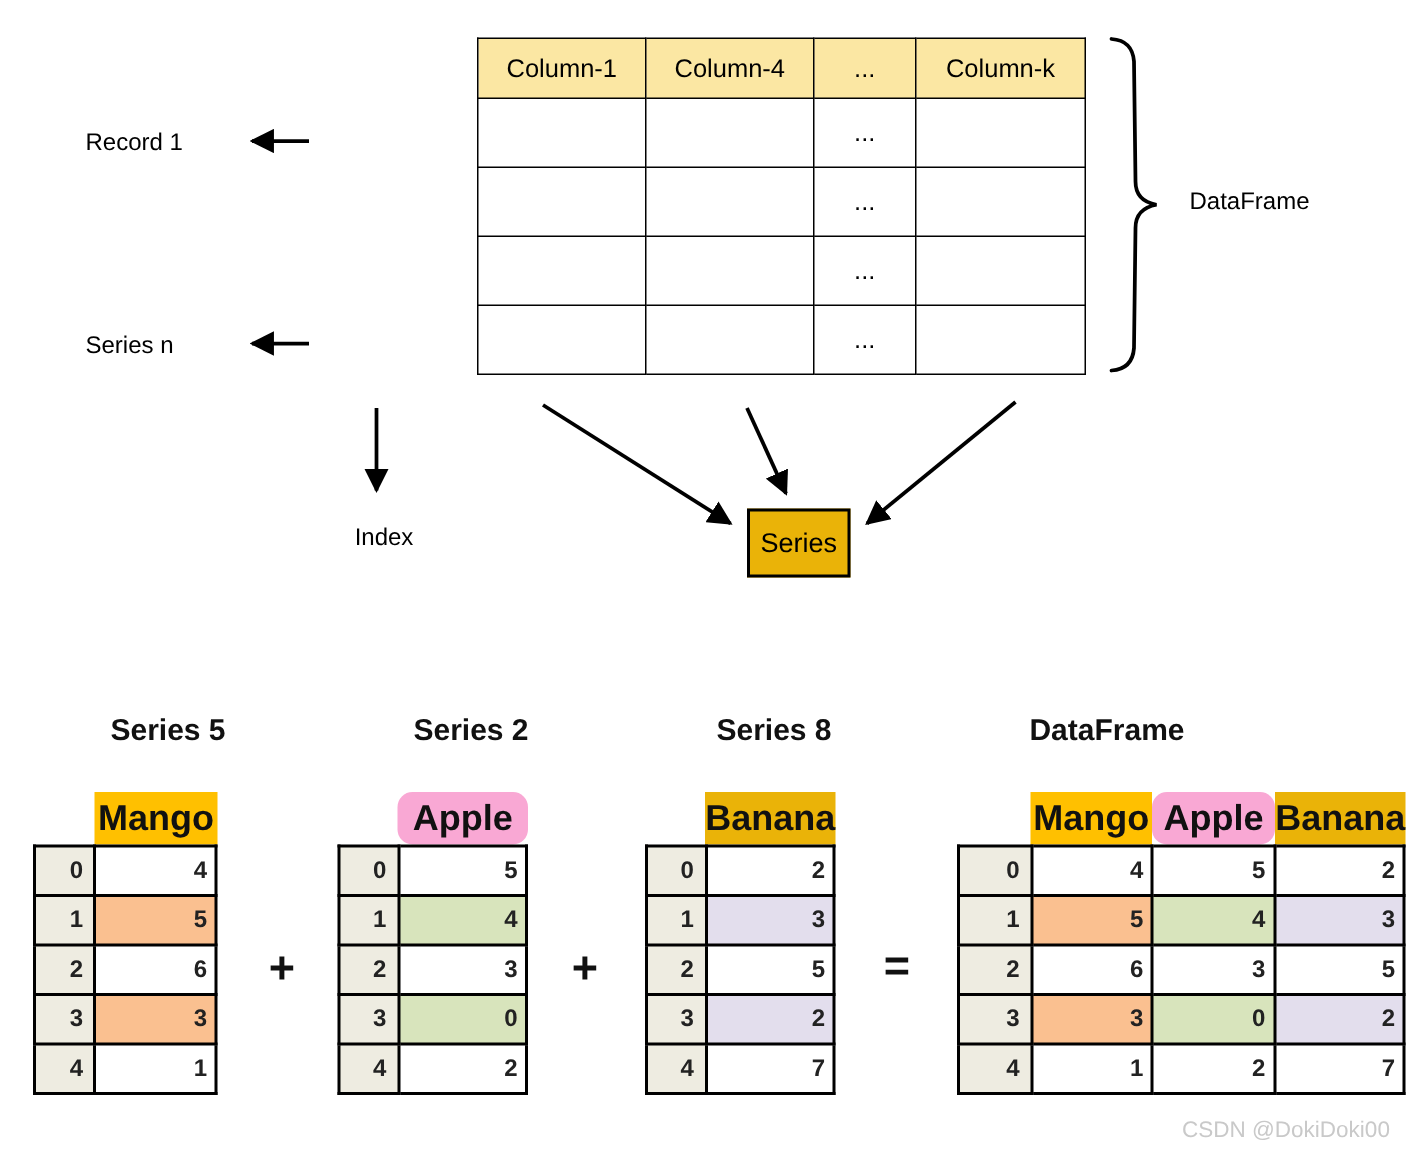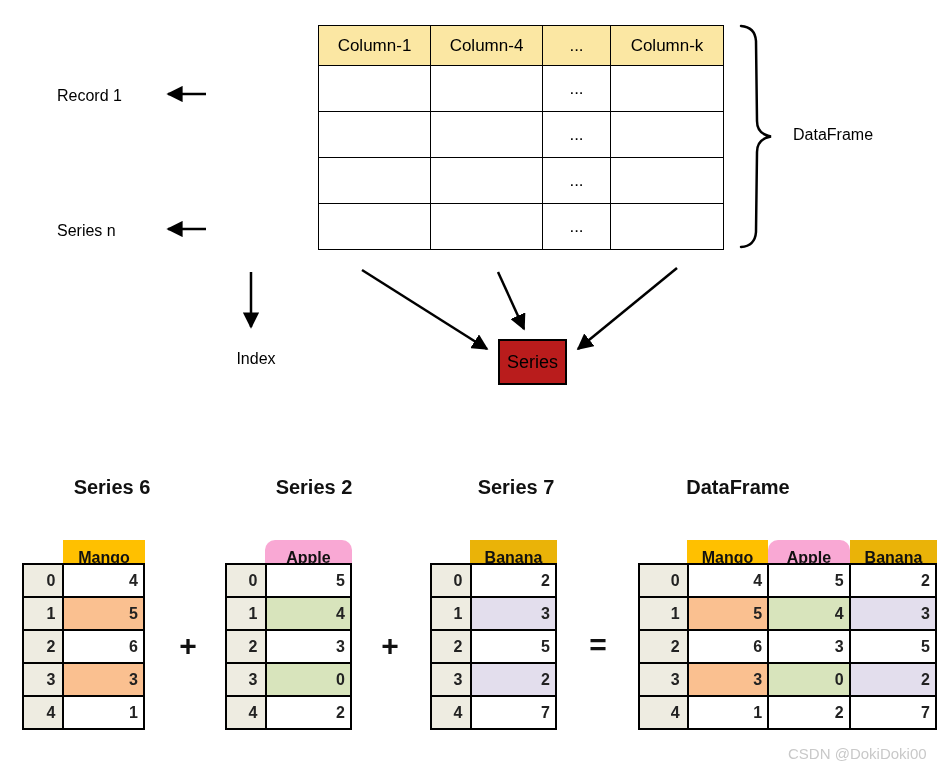--- a/index.html
+++ b/index.html
@@ -21,28 +21,28 @@
     text-align:center;font-size:18px;}
   table.idxTable tr.hd td{height:39px;}
 
   
   table.topTable{position:absolute;left:318px;top:25px;border-collapse:collapse;table-layout:fixed;}
   table.topTable th,table.topTable td{border:1px solid #000;padding:0;text-align:center;font-weight:400;}
   table.topTable th{background:#FBE7A3;height:39px;font-size:17px;}
   table.topTable td{background:#fff;height:45px;font-size:17px;}
 
   
-  .seriesBox{left:498px;top:339px;width:65px;height:42px;border:2px solid #000;background:#b91c1c;
+  .seriesBox{left:498px;top:339px;width:65px;height:42px;border:2px solid #000;background:#eab308;
     display:flex;align-items:center;justify-content:center;font-size:18px;}
 
   
   .xlTitle{font-weight:700;font-size:20px;text-align:center;color:#111;}
   .xlwrap{position:absolute;}
   .xlhead{position:absolute;top:0;height:35px;display:flex;align-items:center;justify-content:center;
-    font-weight:700;font-size:16px;color:#111;margin-top:12px;}
+    font-weight:700;font-size:24px;color:#111;}
   table.xlt{position:absolute;top:35px;left:0;border-collapse:collapse;table-layout:fixed;}
   table.xlt td{border:2px solid #000;padding:0 5px 0 0;height:31px;text-align:right;
     font-weight:700;font-size:16px;color:#222;background:#fff;}
   table.xlt td.ix{background:#EEECE1;padding-right:7px;}
   td.hl-o{background:#FAC090 !important;}
   td.hl-g{background:#D8E4BC !important;}
   td.hl-p{background:#E3DEED !important;}
   .hd-mango{background:#FFC000;}
   .hd-apple{background:#f9a8d4;border-radius:10px;}
   .hd-banana{background:#eab308;}
@@ -115,23 +115,23 @@
       <td>...</td>
       <td></td>
     </tr>
   </tbody>
     </table>
 
   <div class="abs seriesBox">
     <span>Series</span>
   </div>
 
-  <div class="abs xlTitle" style="left:62px;top:476px;width:100px;">Series 6</div>
+  <div class="abs xlTitle" style="left:62px;top:476px;width:100px;">Series 5</div>
   <div class="abs xlTitle" style="left:264px;top:476px;width:100px;">Series 2</div>
-  <div class="abs xlTitle" style="left:466px;top:476px;width:100px;">Series 7</div>
+  <div class="abs xlTitle" style="left:466px;top:476px;width:100px;">Series 8</div>
   <div class="abs xlTitle" style="left:678px;top:476px;width:120px;">DataFrame</div>
 
   <div class="xlwrap" style="left:22px;top:528px;width:123px;height:212px;">
     <div class="xlhead hd-mango" style="left:41px;width:82px;">Mango</div>
     <table class="xlt">
       <colgroup>
           <col style="width:41px">
           <col style="width:82px">
         </colgroup>
       <tbody>

